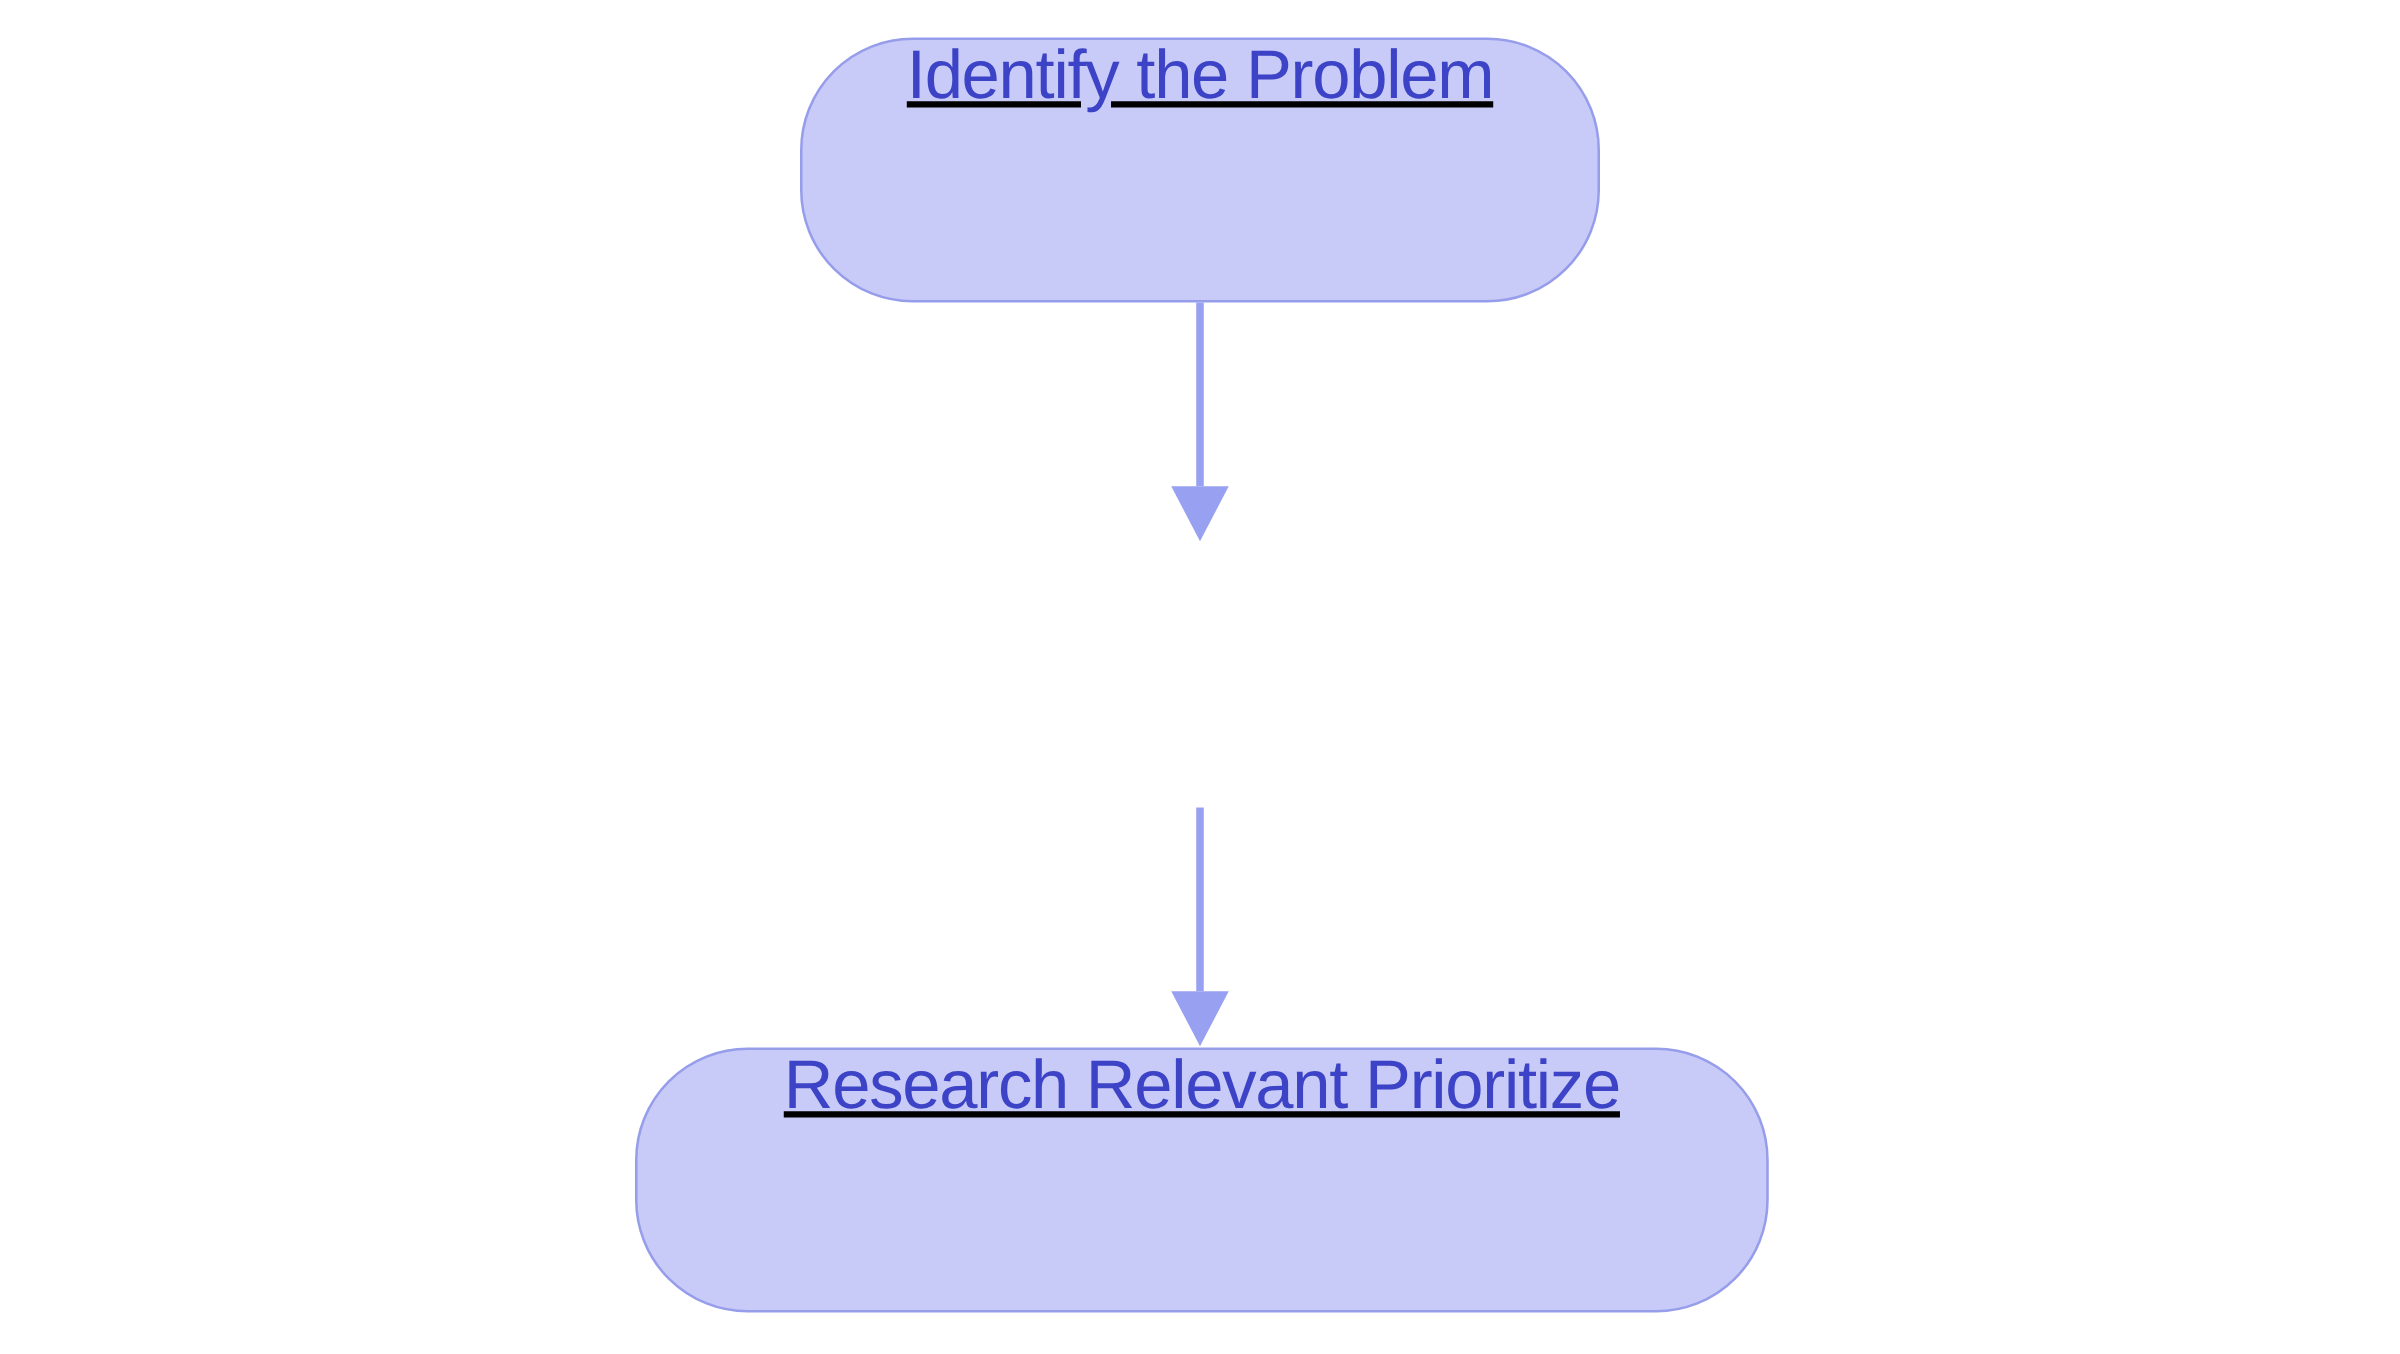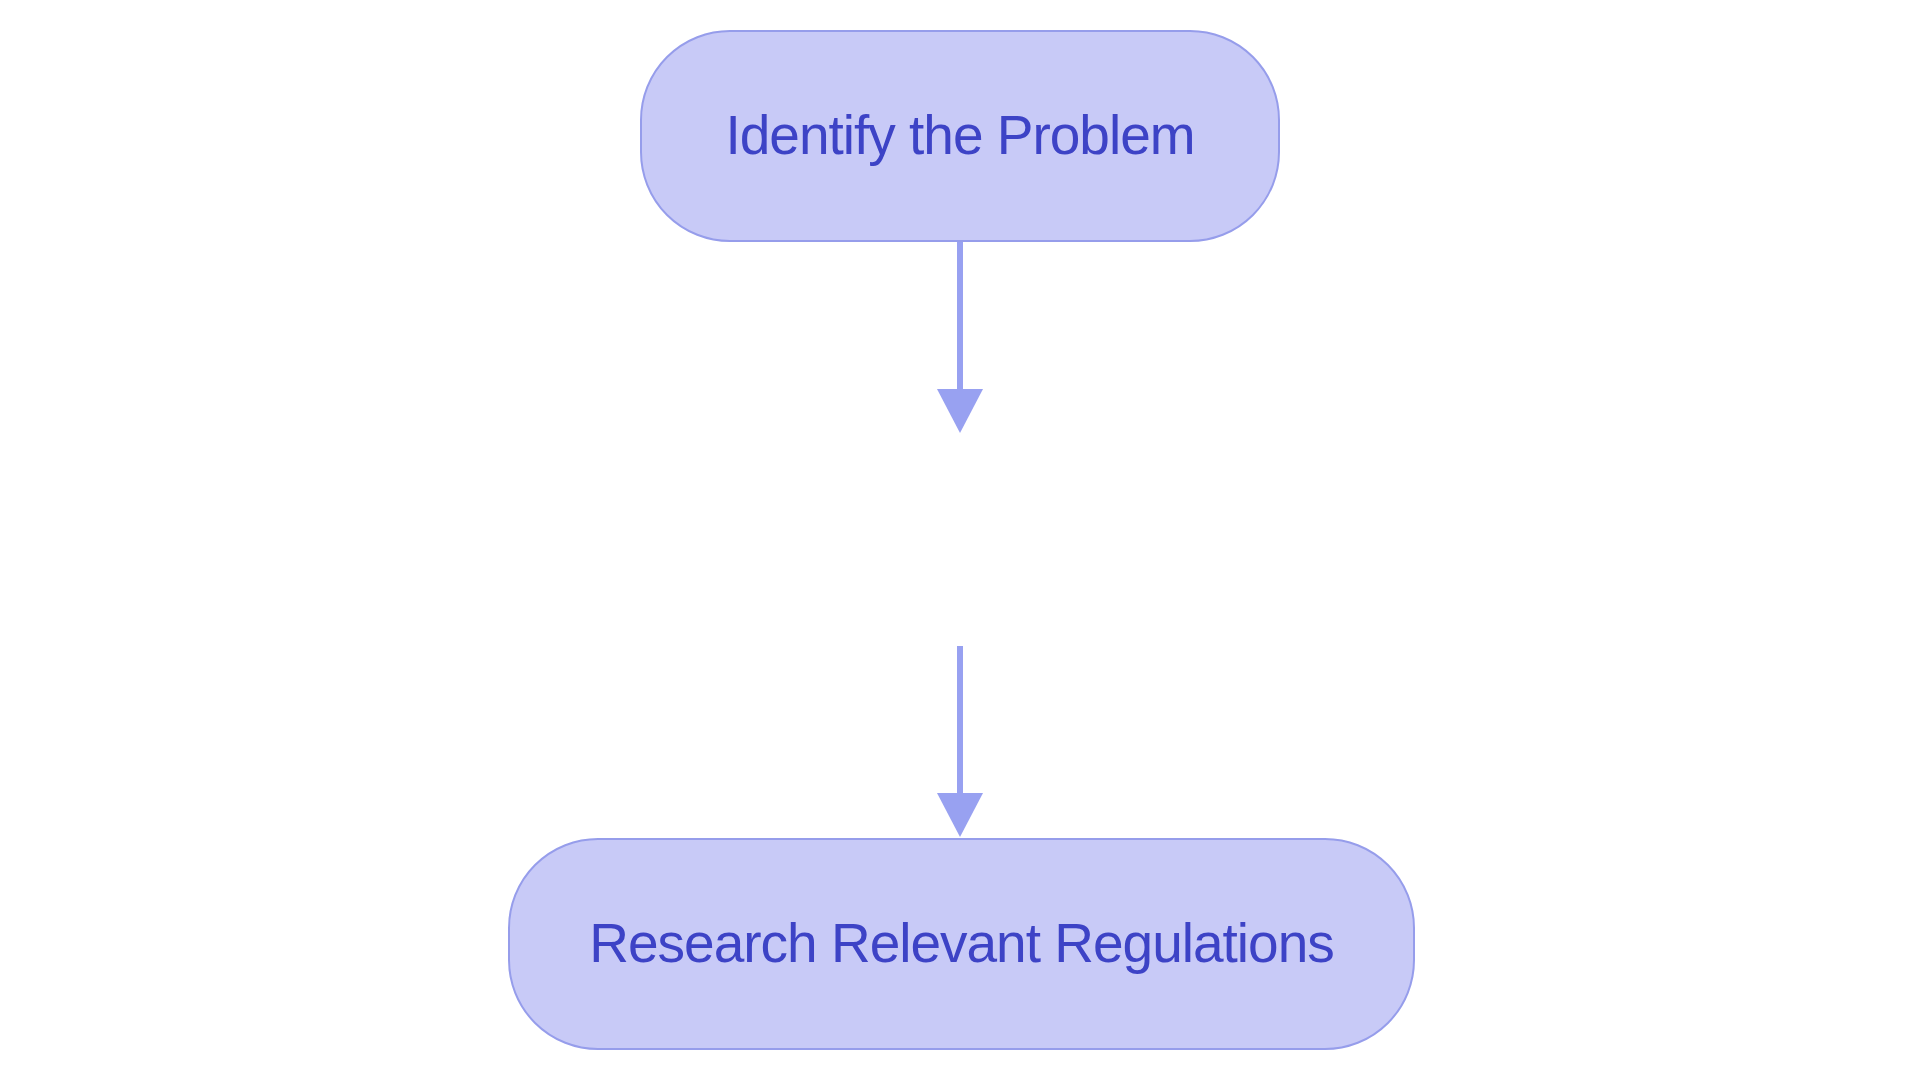--- a/index.html
+++ b/index.html
@@ -24,23 +24,23 @@
     background: var(--background);
     overflow: hidden;
   }
   .flow-node {
     position: absolute;
     box-sizing: border-box;
     background: var(--node-fill);
     border: 2.5px solid var(--node-border);
     border-radius: 90px;
     display: flex;
-    align-items: center;
     justify-content: center;
     text-align: center;
+    text-decoration: underline;
   }
   .flow-node .node-label {
     color: var(--node-text);
     font-size: 55px;
     letter-spacing: -1px;
     line-height: 1;
     white-space: nowrap;
     padding-bottom: 2px;
   }
   .node-1 { left: 640px; top: 30px;  width: 640px; height: 212px; }
@@ -80,16 +80,16 @@
     <div class="edge-head"></div>
   </div>
 
 
   <div class="edge edge-2">
     <div class="edge-line"></div>
     <div class="edge-head"></div>
   </div>
 
   <div class="flow-node node-3">
-    <span class="node-label">Research Relevant Regulations</span>
+    <span class="node-label">Research Relevant Prioritize</span>
   </div>
 
 </div>
 
 </body></html>

